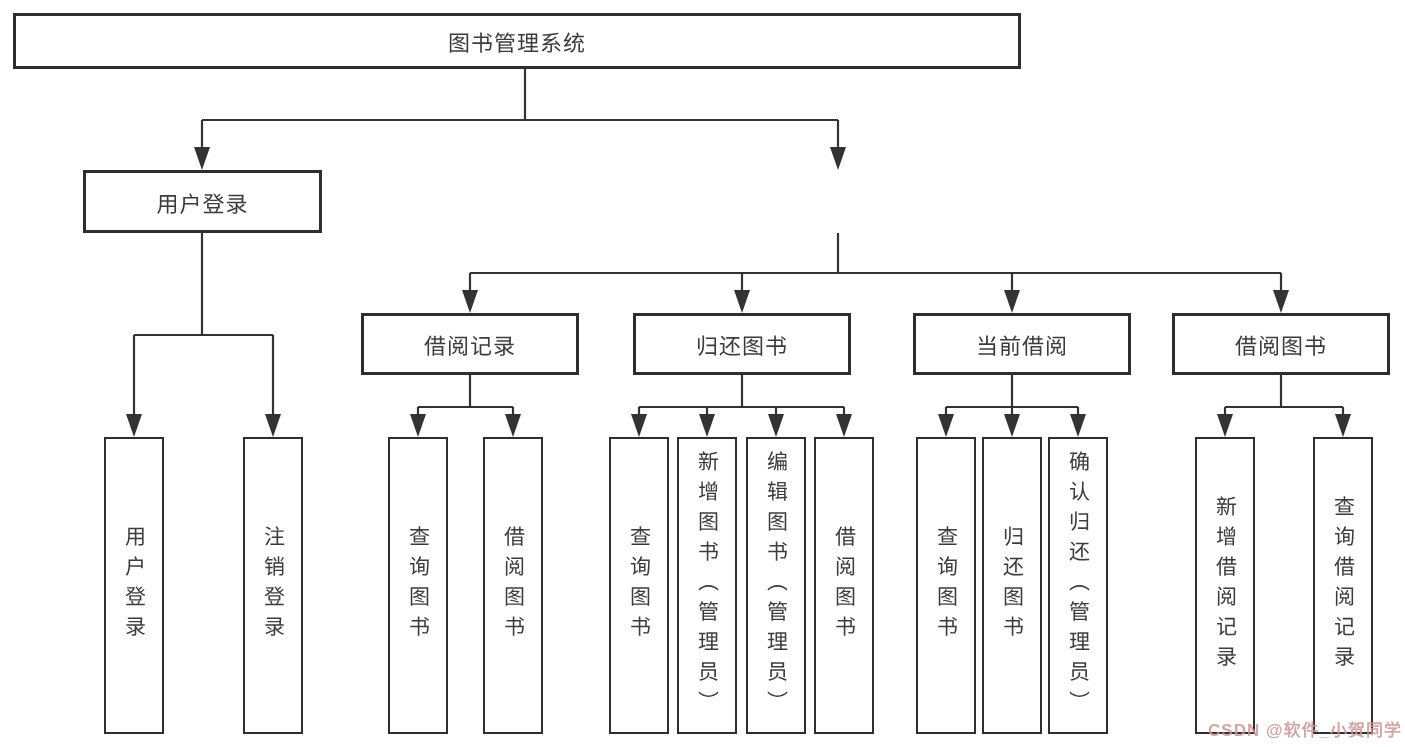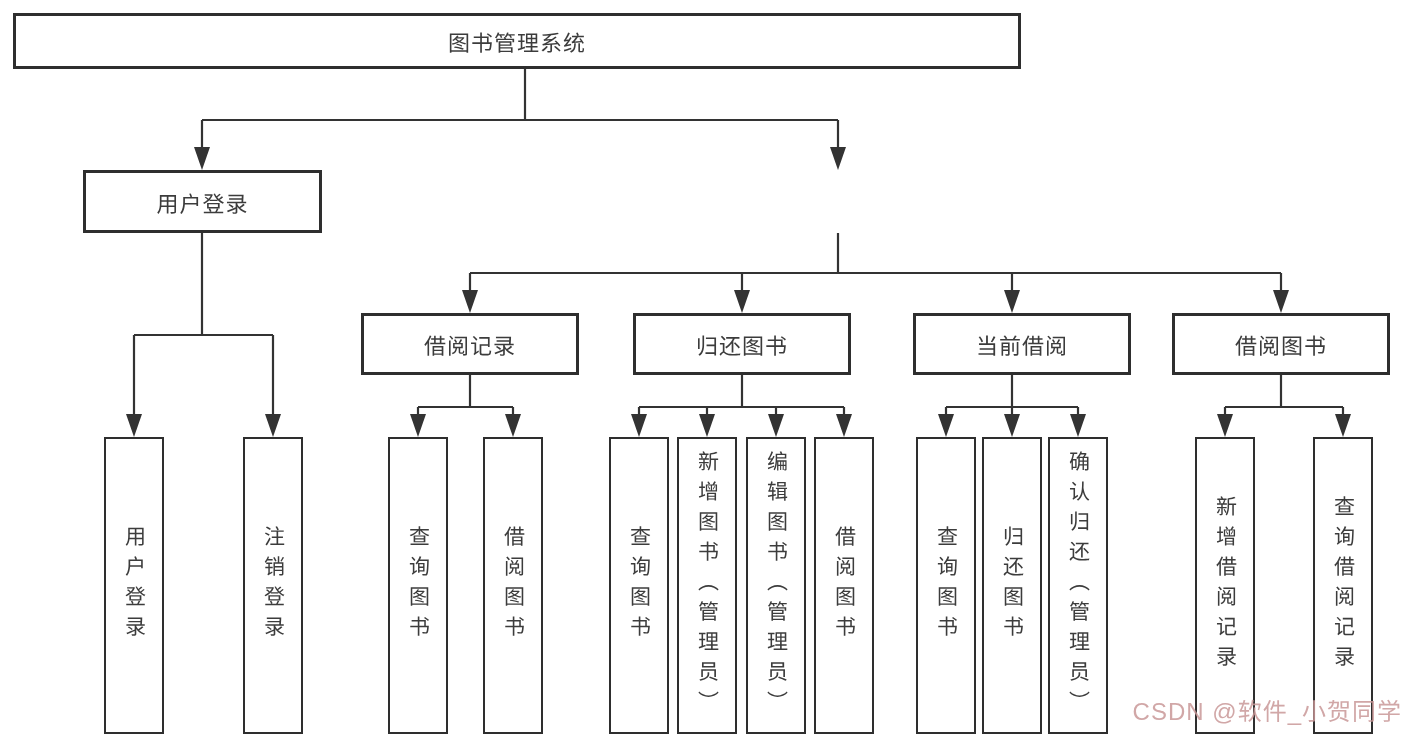--- a/index.html
+++ b/index.html
@@ -26,26 +26,27 @@
   .leaf .vtext{
     writing-mode:vertical-rl;
     text-orientation:mixed;
     font-size:21px;
     line-height:1;
     letter-spacing:9px;
     letter-spacing:9px;
   }
   .watermark{
     position:absolute;
-    right:3px;bottom:20px;
-    font-size:24px;
+    right:3px;bottom:6px;
+    font-size:17px;
     color:rgba(201,152,152,0.85);
     letter-spacing:1px;
     z-index:2;
     white-space:nowrap;
+    font-weight:bold;
   }
 </style>
 </head>
 <body>
 
 <div class="canvas">
 
   <svg class="connectors" width="1405" height="747" viewBox="0 0 1405 747">
     <g stroke="#333333" stroke-width="2.2" fill="none">
       <path d="M525 69 V120 M202 120 H838 M202 120 V150 M838 120 V150"></path>

